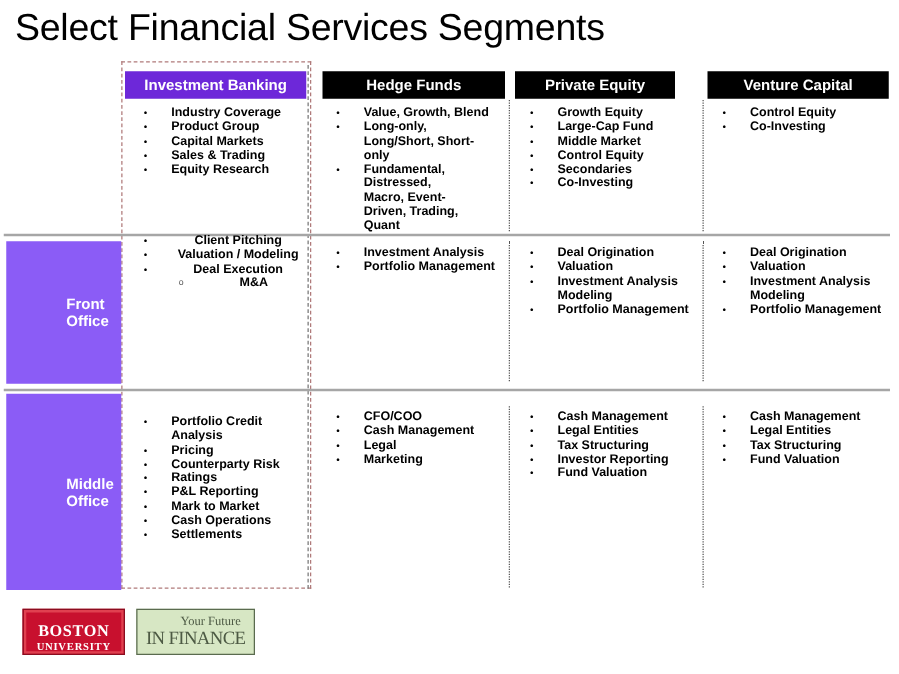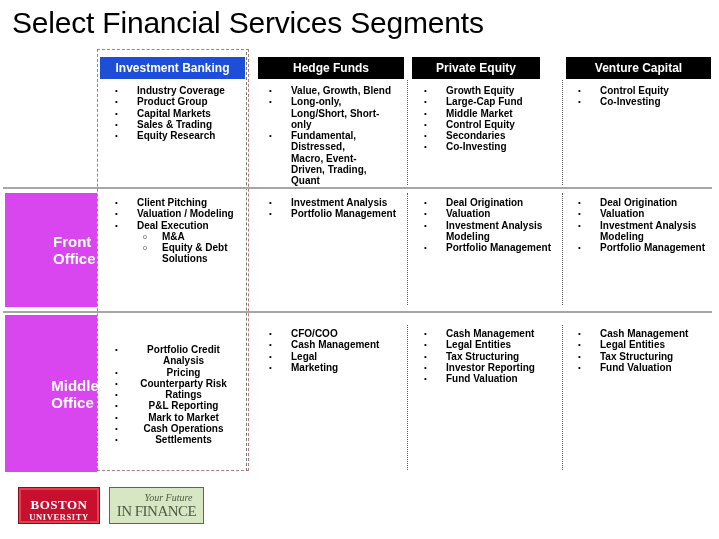--- a/index.html
+++ b/index.html
@@ -17,21 +17,21 @@
     color: #fff; font-weight: bold; font-size: 12px;
     display: flex; align-items: center; justify-content: center;
   }
 
   .hline {
     position: absolute; left: 3px; width: 709px; height: 2px; background: #a6a6a6;
   }
 
   .row-label {
     position: absolute; left: 5px; width: 92px;
-    background: #d946ef; color: #fff; font-weight: bold; font-size: 15px;
+    background: #8b5cf6; color: #fff; font-weight: bold; font-size: 12px;
     display: flex; align-items: center; justify-content: center; padding-left: 48px;
   }
 
   .vdots {
     position: absolute; width: 0; border-left: 1.5px dotted #555;
   }
 
   .ib-frame {
     position: absolute; left: 97px; top: 49px; width: 152px; height: 422px;
     border: 1.5px dashed #b07a7a;
@@ -63,32 +63,32 @@
   }
   .logo-bu .l1 { font-size: 13px; letter-spacing: 0.5px; line-height: 14px; }
   .logo-bu .l2 { font-size: 8.5px; letter-spacing: 0.6px; line-height: 11px; }
 
   .logo-yf {
     position: absolute; left: 109px; top: 487px; width: 95px; height: 37px;
     background: #d7e7c4; border: 1px solid #5a6b4f; color: #4d5a44;
     display: flex; flex-direction: column; align-items: center; justify-content: center;
     font-family: "Liberation Serif", serif;
   }
-  .logo-yf .l1 { font-style: italic; font-size: 10px; line-height: 11px; margin-left: 24px; }
+  .logo-yf .l1 { font-size: 10px; line-height: 11px; margin-left: 24px; }
   .logo-yf .l2 { font-size: 15px; line-height: 16px; letter-spacing: -0.5px; }
 </style>
 </head>
 <body>
 
 <div class="title">Select Financial Services Segments</div>
 
 <div class="ib-frame"></div>
 <div class="ib-frame-inner"></div>
 
-<div class="col-header" style="left:100px;width:145px;background:#1d4ed8;">Investment Banking</div>
+<div class="col-header" style="left:100px;width:145px;background:#6d28d9;">Investment Banking</div>
 <div class="col-header" style="left:258px;width:146px;background:#000;">Hedge Funds</div>
 <div class="col-header" style="left:412px;width:128px;background:#000;">Private Equity</div>
 <div class="col-header" style="left:566px;width:145px;background:#000;">Venture Capital</div>
 
 <div class="vdots" style="left:407px;top:80px;height:105px;"></div>
 <div class="vdots" style="left:562px;top:80px;height:105px;"></div>
 <div class="vdots" style="left:407px;top:193px;height:112px;"></div>
 <div class="vdots" style="left:562px;top:193px;height:112px;"></div>
 <div class="vdots" style="left:407px;top:325px;height:145px;"></div>
 <div class="vdots" style="left:562px;top:325px;height:145px;"></div>
@@ -125,27 +125,26 @@
     <li>Co-Investing</li>
   </ul>
 </div>
 <div class="cell" style="left:575px;top:85px;width:140px;">
   <ul>
     <li>Control Equity</li>
     <li>Co-Investing</li>
   </ul>
 </div>
 
-<div class="cell" style="left:112px;top:197px;width:132px;">
+<div class="cell" style="left:112px;top:187px;width:132px;text-align:center;">
   <ul>
     <li>Client Pitching</li>
     <li>Valuation / Modeling</li>
     <li>Deal Execution</li>
     <li class="sub">M&amp;A</li>
-    <li class="sub" style="width:125px;">Equity &amp; Debt Solutions</li>
   </ul>
 </div>
 <div class="cell" style="left:266px;top:197px;width:140px;">
   <ul>
     <li>Investment Analysis</li>
     <li>Portfolio Management</li>
   </ul>
 </div>
 <div class="cell" style="left:421px;top:197px;width:140px;">
   <ul>
@@ -157,21 +156,21 @@
 </div>
 <div class="cell" style="left:575px;top:197px;width:142px;">
   <ul>
     <li>Deal Origination</li>
     <li>Valuation</li>
     <li style="width:125px;">Investment Analysis Modeling</li>
     <li>Portfolio Management</li>
   </ul>
 </div>
 
-<div class="cell" style="left:112px;top:344px;width:118px;text-align:center;">
+<div class="cell" style="left:112px;top:332px;width:118px;">
   <ul>
     <li>Portfolio Credit Analysis</li>
     <li>Pricing</li>
     <li>Counterparty Risk</li>
     <li>Ratings</li>
     <li>P&amp;L Reporting</li>
     <li>Mark to Market</li>
     <li>Cash Operations</li>
     <li>Settlements</li>
   </ul>

